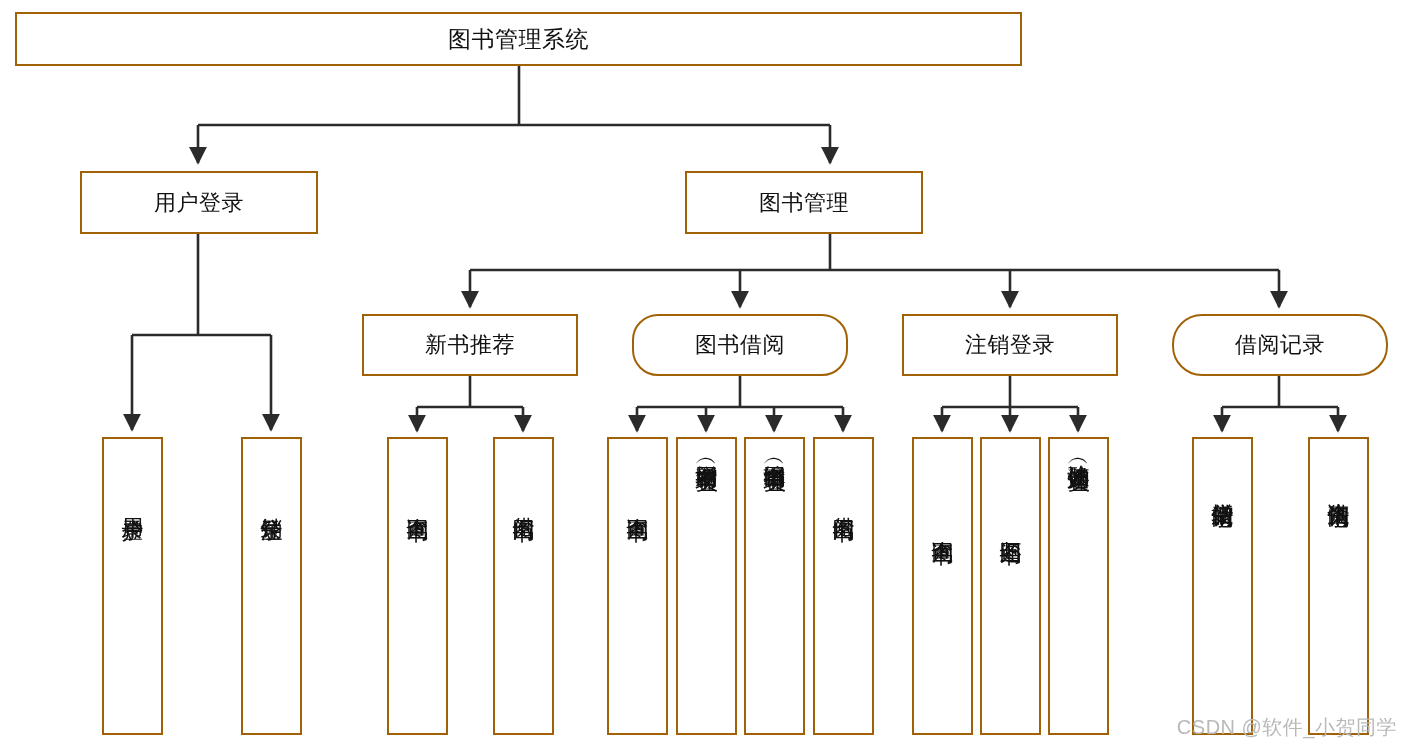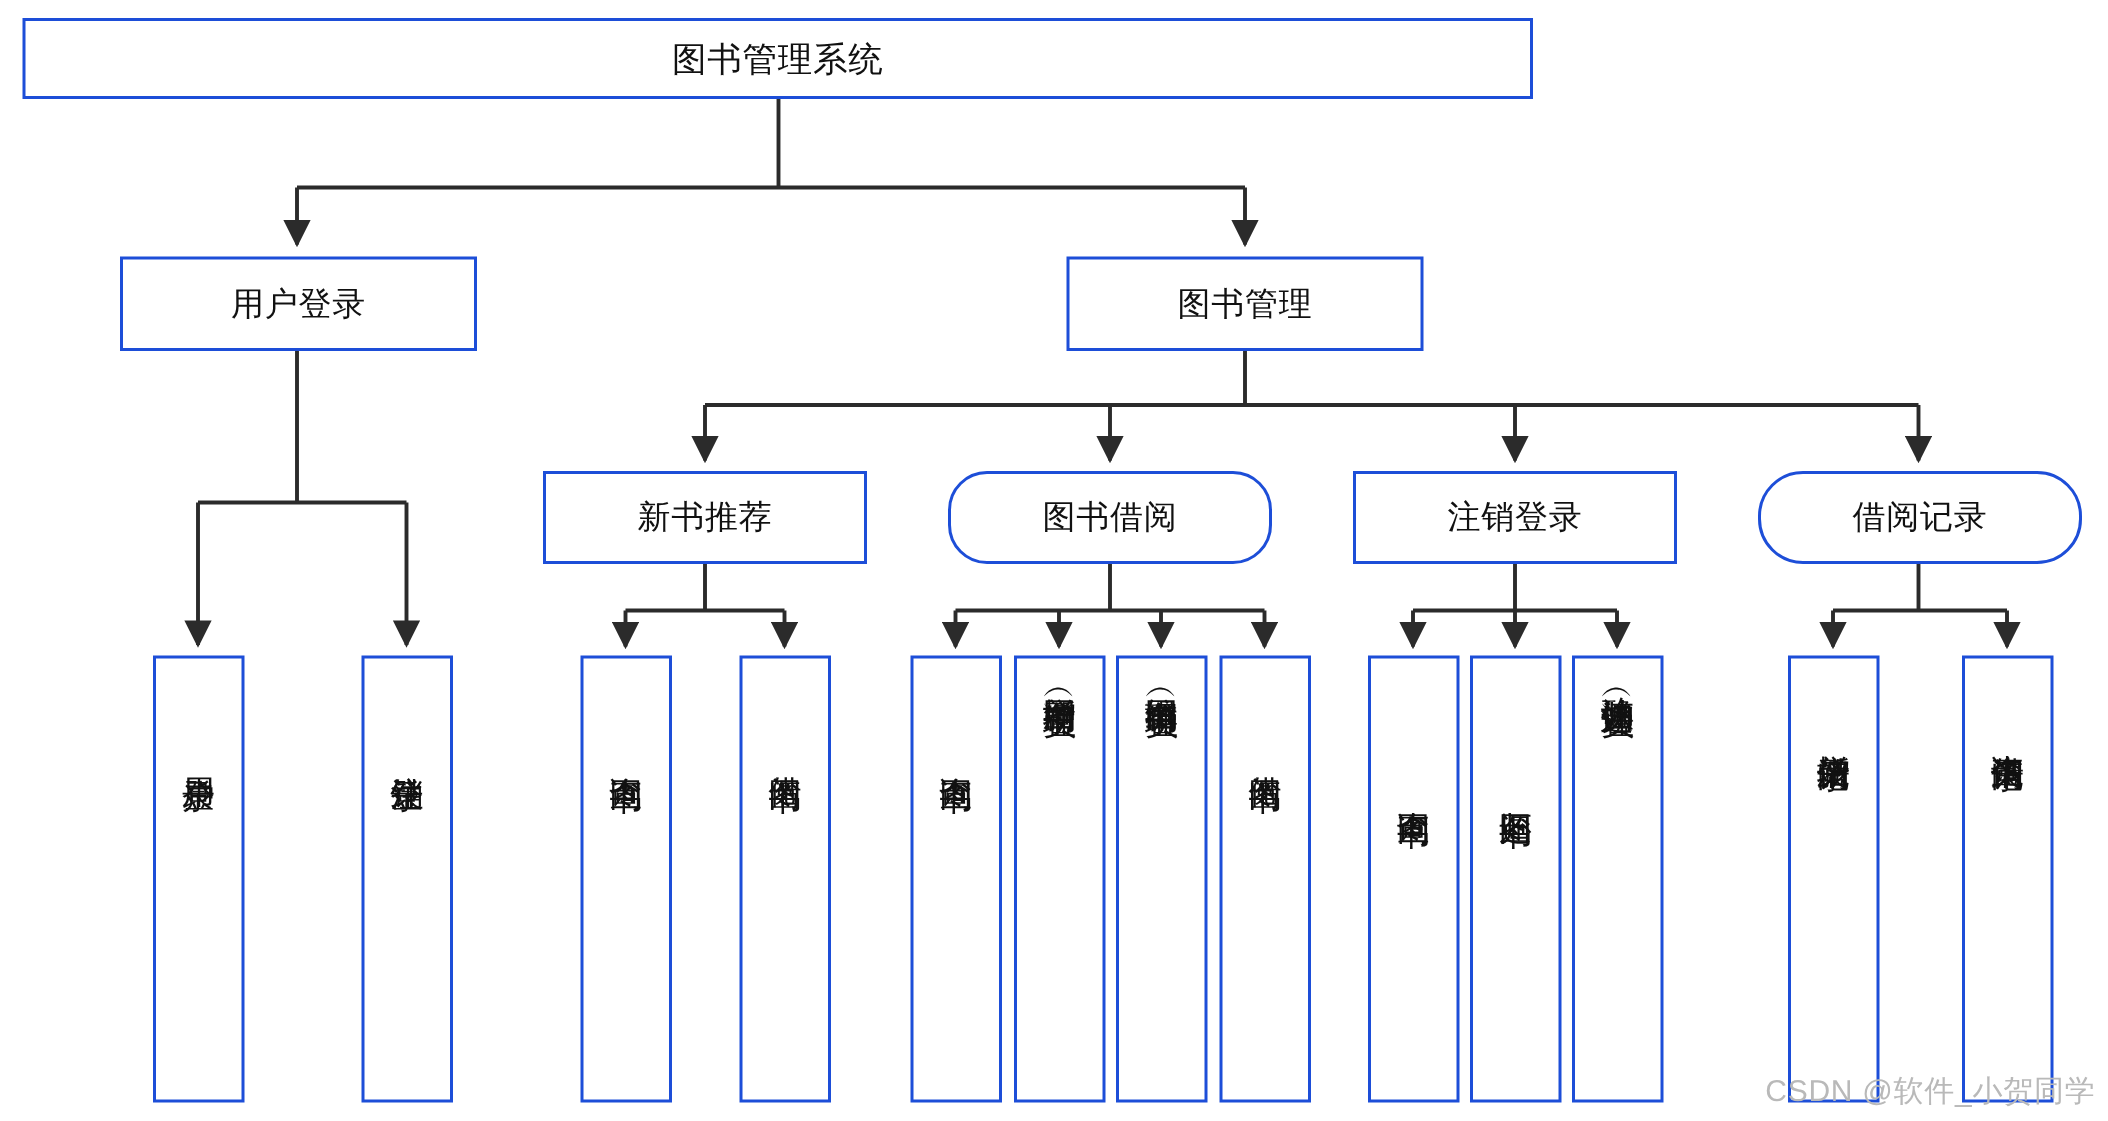--- a/index.html
+++ b/index.html
@@ -20,21 +20,21 @@
   #wires {
     position: absolute;
     left: 0;
     top: 0;
     width: 1405px;
     height: 747px;
   }
   .node {
     position: absolute;
     box-sizing: border-box;
-    border: 2px solid #1d4ed8;
+    border: 2px solid #a16207;
     background: #ffffff;
     display: flex;
     align-items: center;
     justify-content: center;
     color: #111111;
   }
   .node .label {
     display: block;
     line-height: 1.16;
     letter-spacing: 0.5px;
@@ -137,21 +137,21 @@
   </svg>
 
   <div class="node horiz root" style="left:15px; top:12px; width:1007px; height:54px;">
     <span class="label">图书管理系统</span>
   </div>
 
   <div class="node horiz" style="left:80px; top:171px; width:238px; height:63px;">
     <span class="label">用户登录</span>
   </div>
 
-  <div class="node horiz" style="left:711px; top:171px; width:238px; height:63px;">
+  <div class="node horiz" style="left:685px; top:171px; width:238px; height:63px;">
     <span class="label">图书管理</span>
   </div>
 
   <div class="node horiz" style="left:362px; top:314px; width:216px; height:62px;">
     <span class="label">新书推荐</span>
   </div>
 
   <div class="node horiz" style="left:632px; top:314px; width:216px; height:62px;border-radius:26px;">
     <span class="label">图书借阅</span>
   </div>

